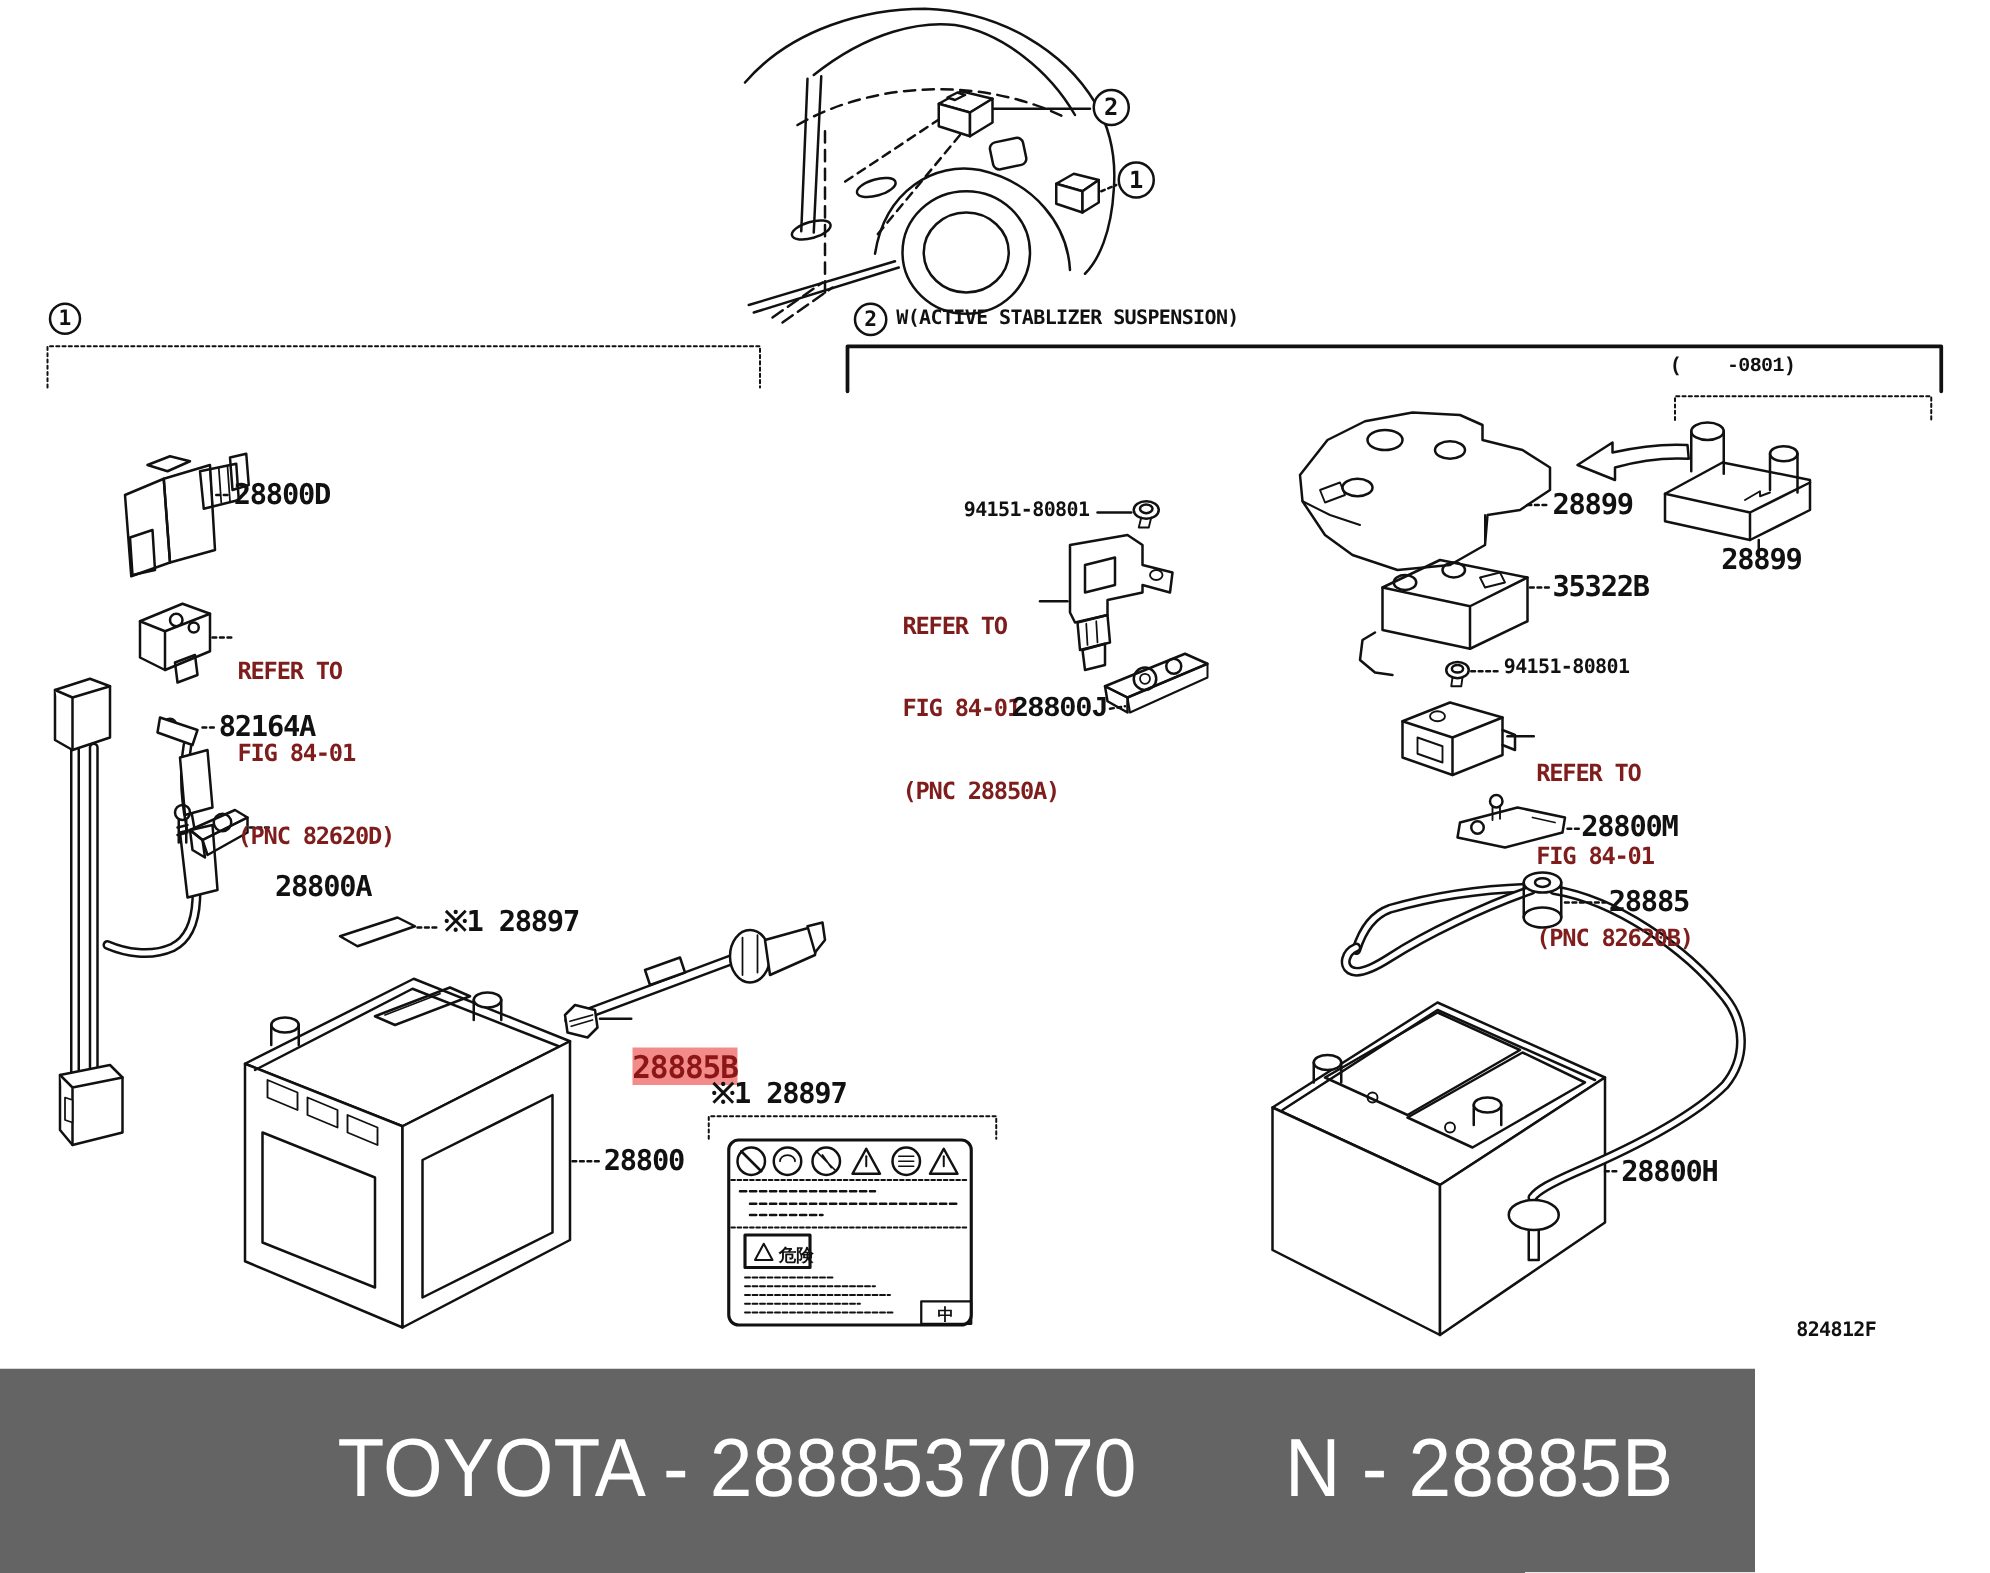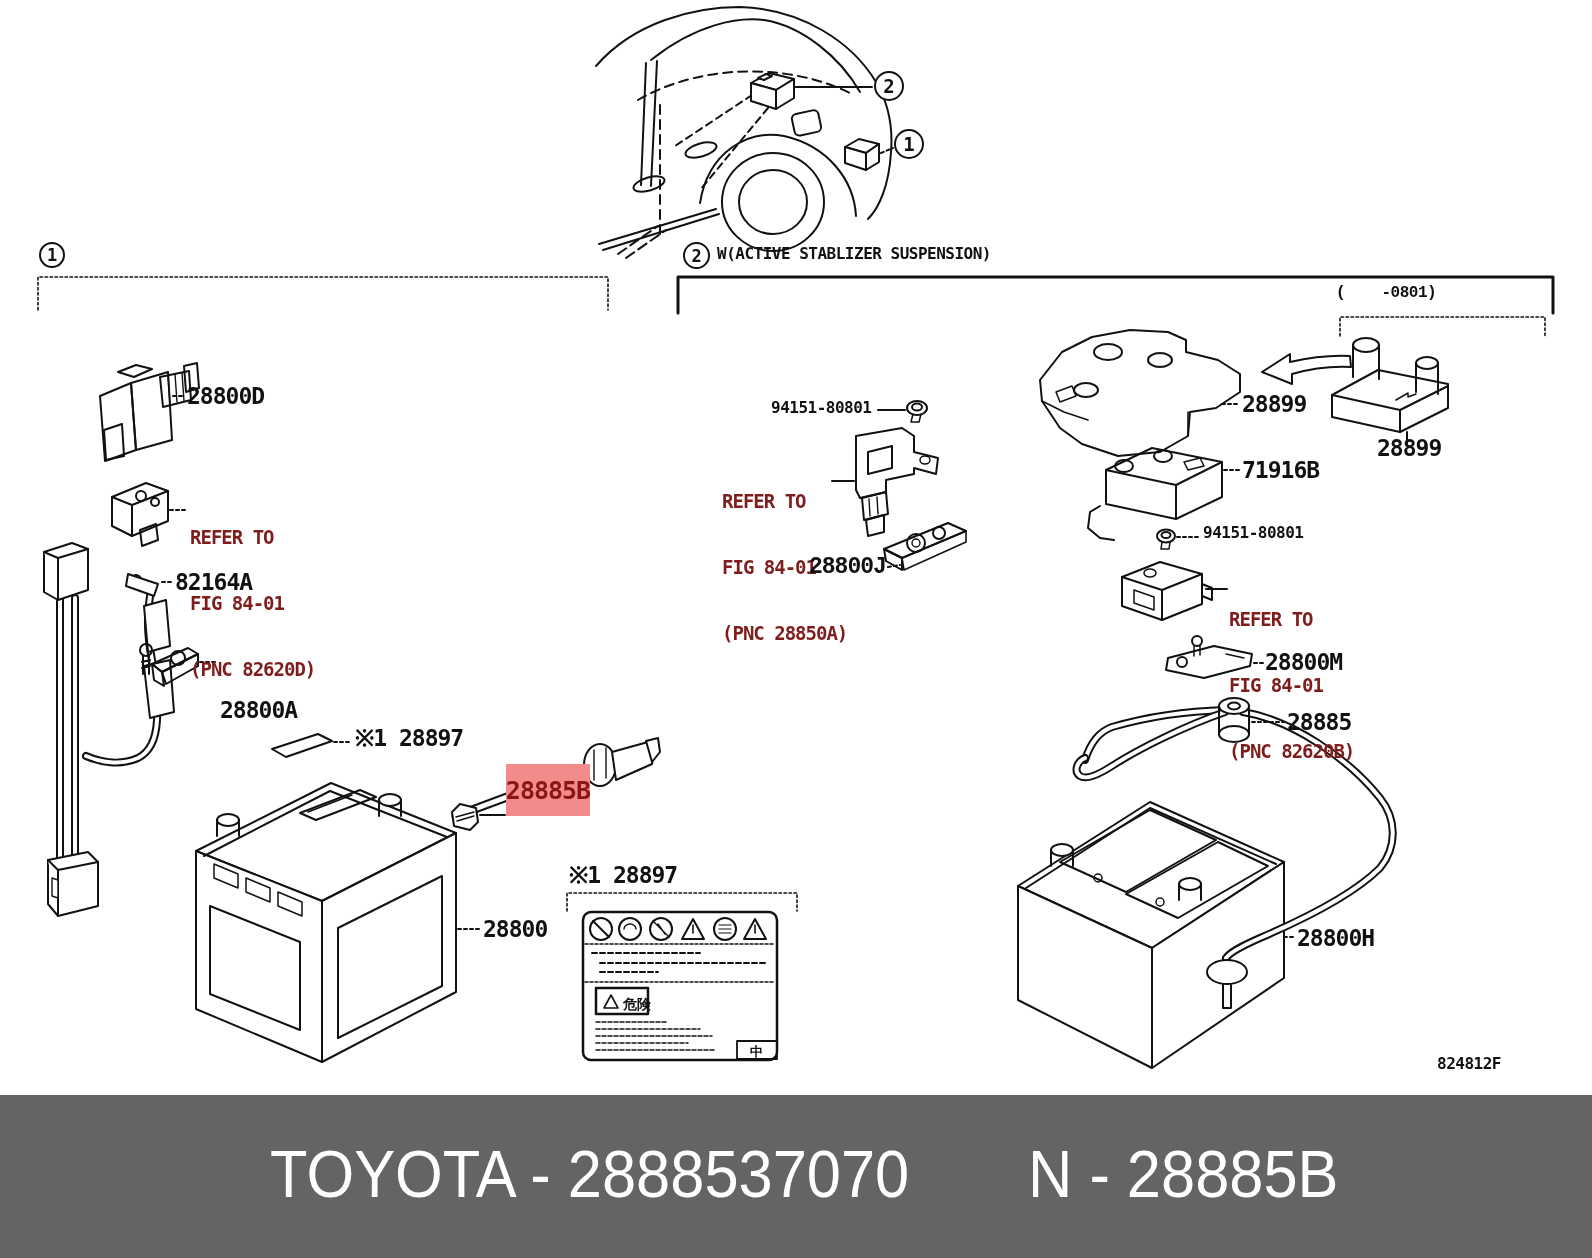--- a/index.html
+++ b/index.html
@@ -7,25 +7,25 @@
          font-family:"DejaVu Sans Mono",monospace;}
   #art{position:absolute;left:0;top:0;}
   .lbl{position:absolute;font:bold 23px "DejaVu Sans Mono",monospace;letter-spacing:-1px;
        white-space:pre;color:#111;line-height:1.05;}
   .lbl.sm{font-size:16px;letter-spacing:-0.5px;}
   .refer{position:absolute;font:bold 19px "DejaVu Sans Mono",monospace;letter-spacing:-1px;
          line-height:22px;white-space:pre;color:#7f1d1d;}
   .circle-num{position:absolute;box-sizing:border-box;border:2.5px solid #111;border-radius:50%;
        display:flex;align-items:center;justify-content:center;background:#fff;
        font:bold 17px "DejaVu Sans Mono",monospace;color:#111;}
-  .highlight{position:absolute;left:506px;top:764px;width:84px;height:52px;
+  .highlight{position:absolute;left:506px;top:838px;width:84px;height:30px;
        background:var(--hl-bg,#f48b8b);color:var(--hl-tx,#8c1616);
        display:flex;align-items:center;justify-content:center;
        font:bold 25px "DejaVu Sans Mono",monospace;letter-spacing:-1px;}
-  .footer{position:absolute;left:0;top:1095px;width:1592px;height:163px;
+  .footer{position:absolute;left:0;top:1095px;width:1404px;height:163px;
        background:var(--ft-bg,#646464);}
   .footer .ft{position:absolute;top:50%;color:var(--ft-tx,#fff);
        font:400 66px "Liberation Sans",sans-serif;white-space:pre;
        transform:translateY(-54%) scaleX(0.93);transform-origin:left center;}
 </style>
 </head>
 <body>
 
 <div id="stage" style="--hl-bg: #f48b8b; --hl-tx: #8c1616; --ft-bg: #646464; --ft-tx: #ffffff;">
 
@@ -356,21 +356,21 @@
 </div>
 
 <div class="lbl" style="left:809px;top:555px;font-family:Liberation Mono, monospace;">28800J</div>
 
 <div class="lbl sm" style="left:1336px;top:285px;font-family:Liberation Mono, monospace;">(    -0801)</div>
 
 <div class="lbl" style="left:1242px;top:392px;">28899</div>
 
 <div class="lbl" style="left:1377px;top:436px;">28899</div>
 
-<div class="lbl" style="left:1242px;top:458px;">71916B</div>
+<div class="lbl" style="left:1242px;top:458px;">35322B</div>
 
 <div class="lbl sm" style="left:1203px;top:525px;">94151-80801</div>
 
 <div class="refer" style="left:1229px;top:564px;">
   <div>REFER TO</div>
   <div>FIG 84-01</div>
   <div>(PNC 82620B)</div>
 </div>
 
 <div class="lbl" style="left:1265px;top:650px;">28800M</div>

